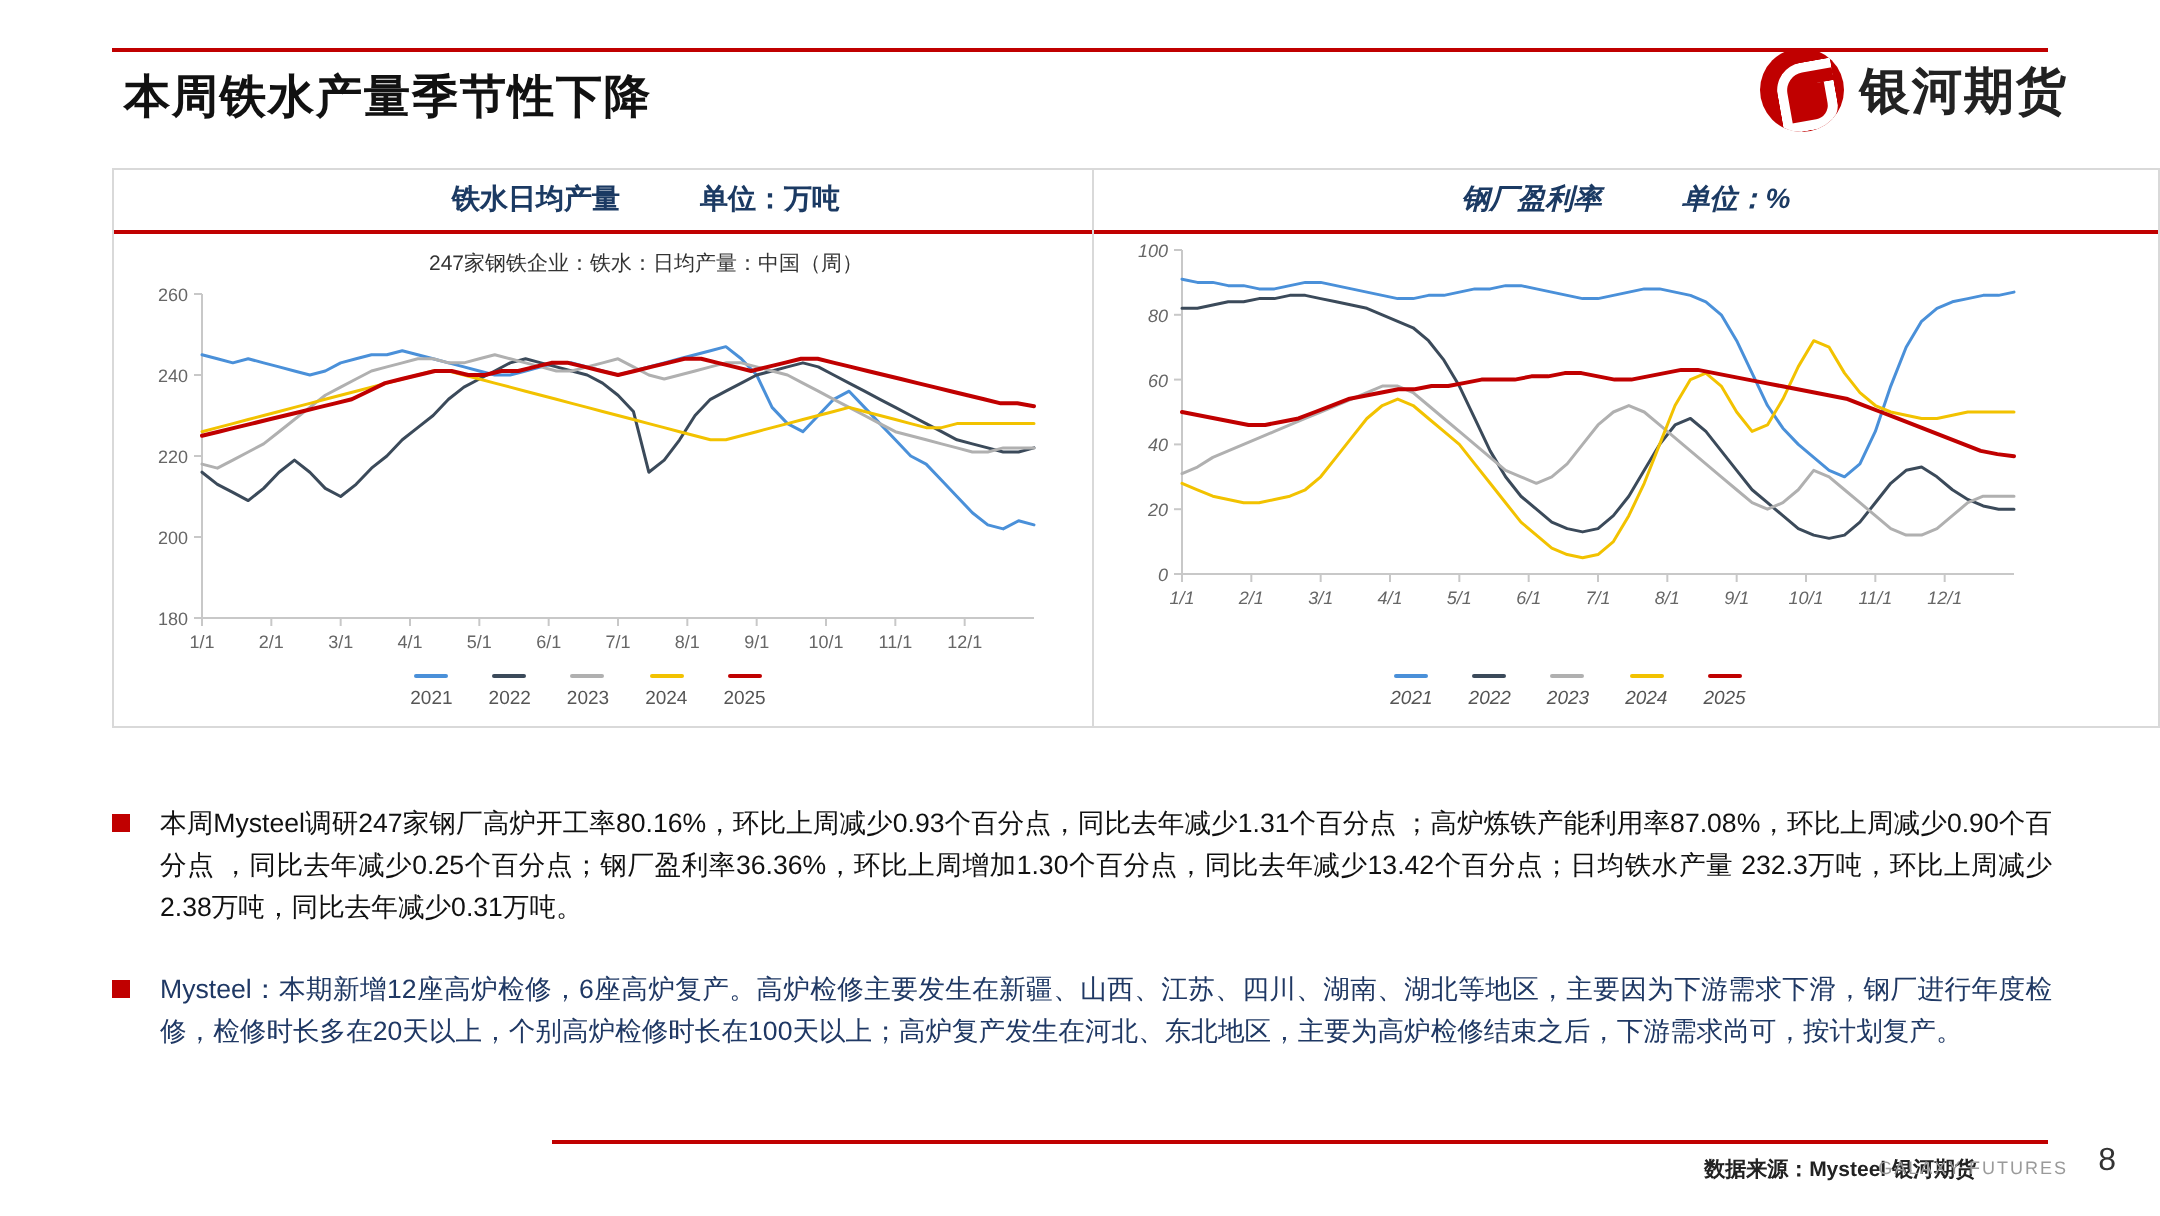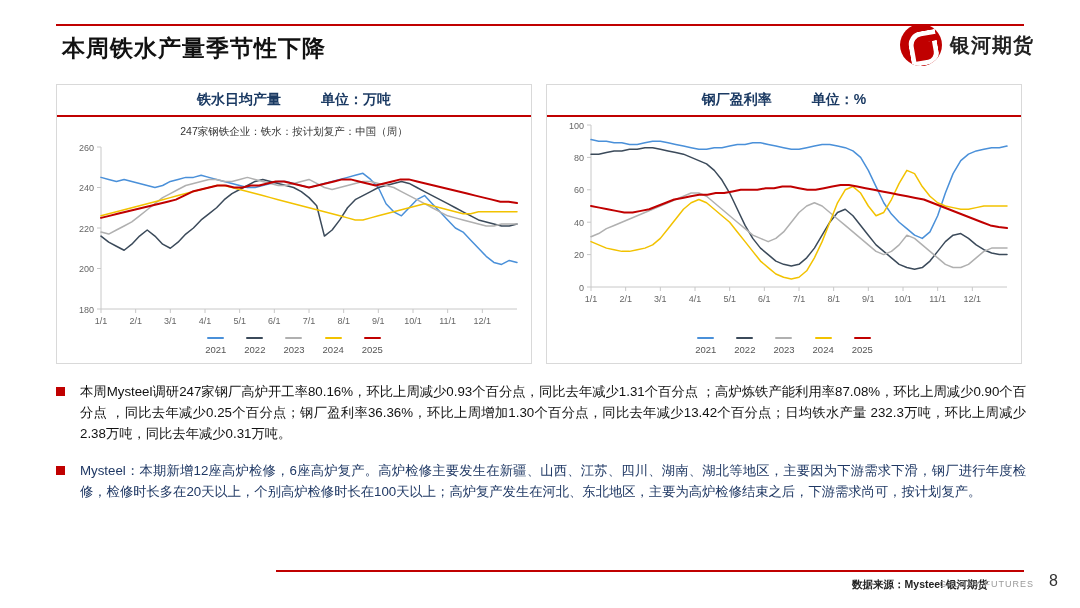--- a/index.html
+++ b/index.html
@@ -76,37 +76,37 @@
     content: "";
     position: absolute;
     left: 12px; top: 18px;
     width: 22px; height: 18px;
     border-right: 5px solid #ffffff;
     border-bottom: 5px solid #ffffff;
     border-bottom-right-radius: 12px;
     transform: rotate(-10deg);
   }
   .logo-text {
-    font-size: 20px;
+    font-size: 25px;
     font-weight: bold;
     color: #222222;
     letter-spacing: 1px;
   }
   
   .panel {
     position: absolute;
     top: 84px;
-    width: 476px;
+    width: 534px;
     height: 280px;
     border: 1px solid #d9d9d9;
     background: #ffffff;
     box-sizing: border-box;
   }
   .panel.left { left: 56px; }
-  .panel.right { left: 546px; }
+  .panel.right { left: 546px; font-style: italic; }
   .panel-head {
     position: relative;
     height: 30px;
     border-bottom: 2px solid #c00000;
     display: flex;
     align-items: center;
     justify-content: center;
     gap: 40px;
   }
   .panel-head .t {
@@ -153,20 +153,21 @@
   .bullets {
     position: absolute;
     left: 56px;
     top: 381px;
     width: 970px;
   }
   .bullet {
     position: relative;
     padding-left: 24px;
     margin-bottom: 16px;
+    margin-top: 20px;
   }
   .bullet-mark {
     position: absolute;
     left: 0;
     top: 6px;
     width: 9px;
     height: 9px;
     background: #c00000;
   }
   .bullet-text {
@@ -222,21 +223,21 @@
       <div class="logo-mark"></div>
       <div class="logo-text">银河期货</div>
     </div>
   </div>
 
   <div class="panel left">
     <div class="panel-head">
       <span class="t">铁水日均产量</span>
       <span class="t">单位：万吨</span>
     </div>
-    <div class="panel-sub">247家钢铁企业：铁水：按计划复产：中国（周）</div>
+    <div class="panel-sub">247家钢铁企业：铁水：日均产量：中国（周）</div>
     <div class="plot-wrap">
       <svg id="svg-left" width="474" height="196" viewBox="0 0 474 196">
           <line x1="44" y1="8" x2="44" y2="170" stroke="#c8c8c8" stroke-width="1"></line>
           <line x1="44" y1="170" x2="460" y2="170" stroke="#c8c8c8" stroke-width="1"></line>
           <line x1="40" y1="170" x2="44" y2="170" stroke="#c8c8c8" stroke-width="1"></line>
           <text x="37" y="173.5" text-anchor="end" font-size="9" fill="#666666" font-family="Liberation Sans, sans-serif">180</text>
           <line x1="40" y1="129.5" x2="44" y2="129.5" stroke="#c8c8c8" stroke-width="1"></line>
           <text x="37" y="133" text-anchor="end" font-size="9" fill="#666666" font-family="Liberation Sans, sans-serif">200</text>
           <line x1="40" y1="89" x2="44" y2="89" stroke="#c8c8c8" stroke-width="1"></line>
           <text x="37" y="92.5" text-anchor="end" font-size="9" fill="#666666" font-family="Liberation Sans, sans-serif">220</text>

